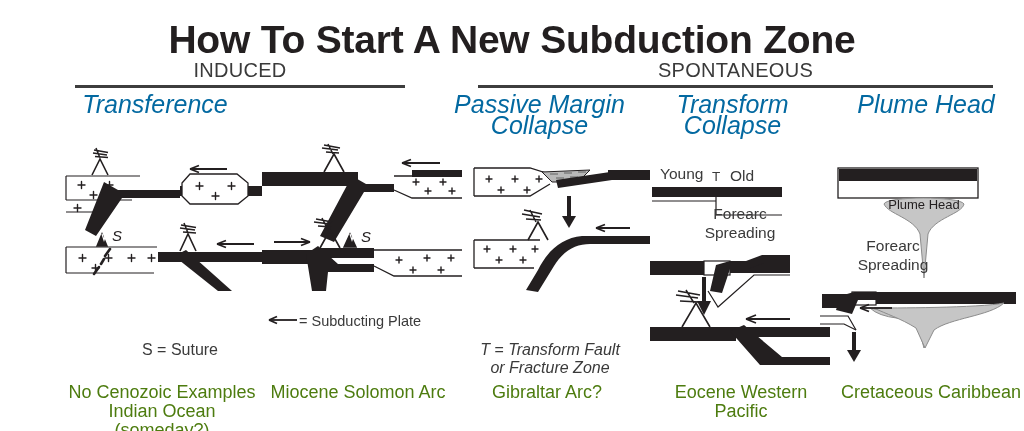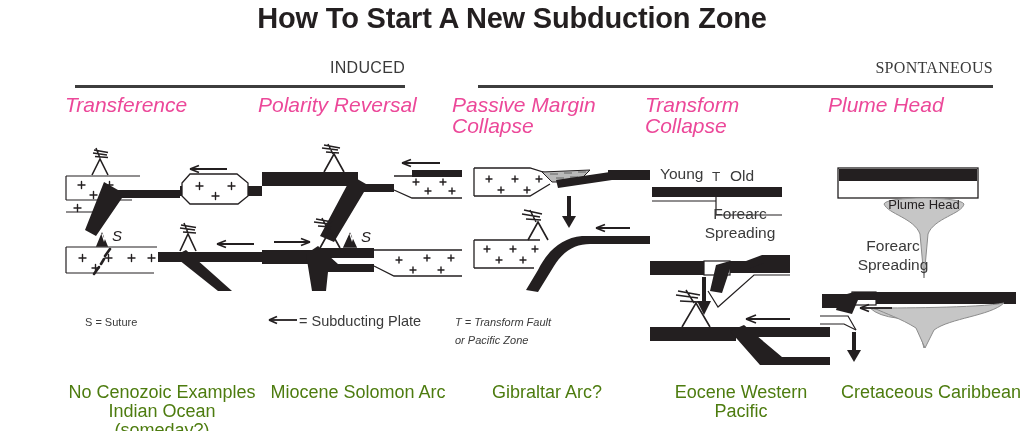--- a/index.html
+++ b/index.html
@@ -4,66 +4,64 @@
 <style>
   html,body{margin:0;padding:0;background:#ffffff;}
   body{
     width:1024px;height:431px;position:relative;overflow:hidden;
     font-family:"Liberation Sans","DejaVu Sans",sans-serif;
     color:#231f20;
   }
   #root{position:absolute;inset:0;}
 
   .title{
-    position:absolute;left:0;top:2px;width:1024px;text-align:center;
-    font-size:29px;font-weight:600;letter-spacing:-0.2px;color:#231f20;
+    position:absolute;left:0;top:18px;width:1024px;text-align:center;
+    font-size:39px;font-weight:600;letter-spacing:-0.2px;color:#231f20;
   }
 
   .grouphdr{
-    position:absolute;text-align:right;font-size:16px;color:#3a3a3a;
+    position:absolute;text-align:center;font-size:20px;color:#3a3a3a;
     letter-spacing:0.3px;
   }
   .grouprule{position:absolute;height:3px;background:#3d3d3d;}
 
   .colhdr{
-    position:absolute;text-align:left;font-style:italic;font-size:21px;
-    line-height:21px;color:#ec4899;font-weight:500;
+    position:absolute;text-align:center;font-style:italic;font-size:25px;
+    line-height:21px;color:#0369a1;font-weight:500;
   }
 
   .legend{
-    position:absolute;text-align:left;font-size:11px;line-height:18px;
+    position:absolute;text-align:center;font-size:16px;line-height:18px;
     color:#3a3a3a;
+    margin-top:28px;
   }
   .example{
     position:absolute;text-align:center;font-size:18px;line-height:19px;
     color:#4d7c0f;
   }
   svg{display:block;overflow:visible;}
   .panel{position:absolute;}
 </style>
 </head>
 <body>
 
 <div id="root">
 
   <div class="title">How To Start A New Subduction Zone</div>
 
   <div class="grouphdr" style="left:75px;top:59px;width:330px;">INDUCED</div>
   <div class="grouprule" style="left:75px;top:85px;width:330px;"></div>
 
-  <div class="grouphdr" style="left:478px;top:59px;width:515px;font-family:Liberation Serif, serif;">SPONTANEOUS</div>
+  <div class="grouphdr" style="left:478px;top:59px;width:515px;">SPONTANEOUS</div>
   <div class="grouprule" style="left:478px;top:85px;width:515px;"></div>
 
   <div class="colhdr" style="left:65px;top:94px;width:180px;">
     <div>Transference</div>
   </div>
 
-  <div class="colhdr" style="left:258px;top:94px;width:200px;">
-    <div>Polarity Reversal</div>
-  </div>
 
   <div class="colhdr" style="left:452px;top:94px;width:175px;">
     <div>Passive Margin</div>
     <div>Collapse</div>
   </div>
 
   <div class="colhdr" style="left:645px;top:94px;width:175px;">
     <div>Transform</div>
     <div>Collapse</div>
   </div>
@@ -384,21 +382,21 @@
         <path d="M4,7 L32,7"></path>
         <path d="M4,7 L12,3.5"></path>
         <path d="M4,7 L12,10.5"></path>
       </g>
     </svg>
     <span>=  Subducting Plate</span>
   </div>
 
   <div class="legend" style="left:455px;top:313px;width:190px;font-style:italic;">
     <div>T =  Transform Fault</div>
-    <div>or Pacific Zone</div>
+    <div>or Fracture Zone</div>
   </div>
 
   <div class="example" style="left:62px;top:383px;width:200px;">
     <div>No Cenozoic Examples</div>
     <div>Indian Ocean (someday?)</div>
   </div>
 
   <div class="example" style="left:258px;top:383px;width:200px;text-align:center;">
     <div>Miocene Solomon Arc</div>
   </div>

